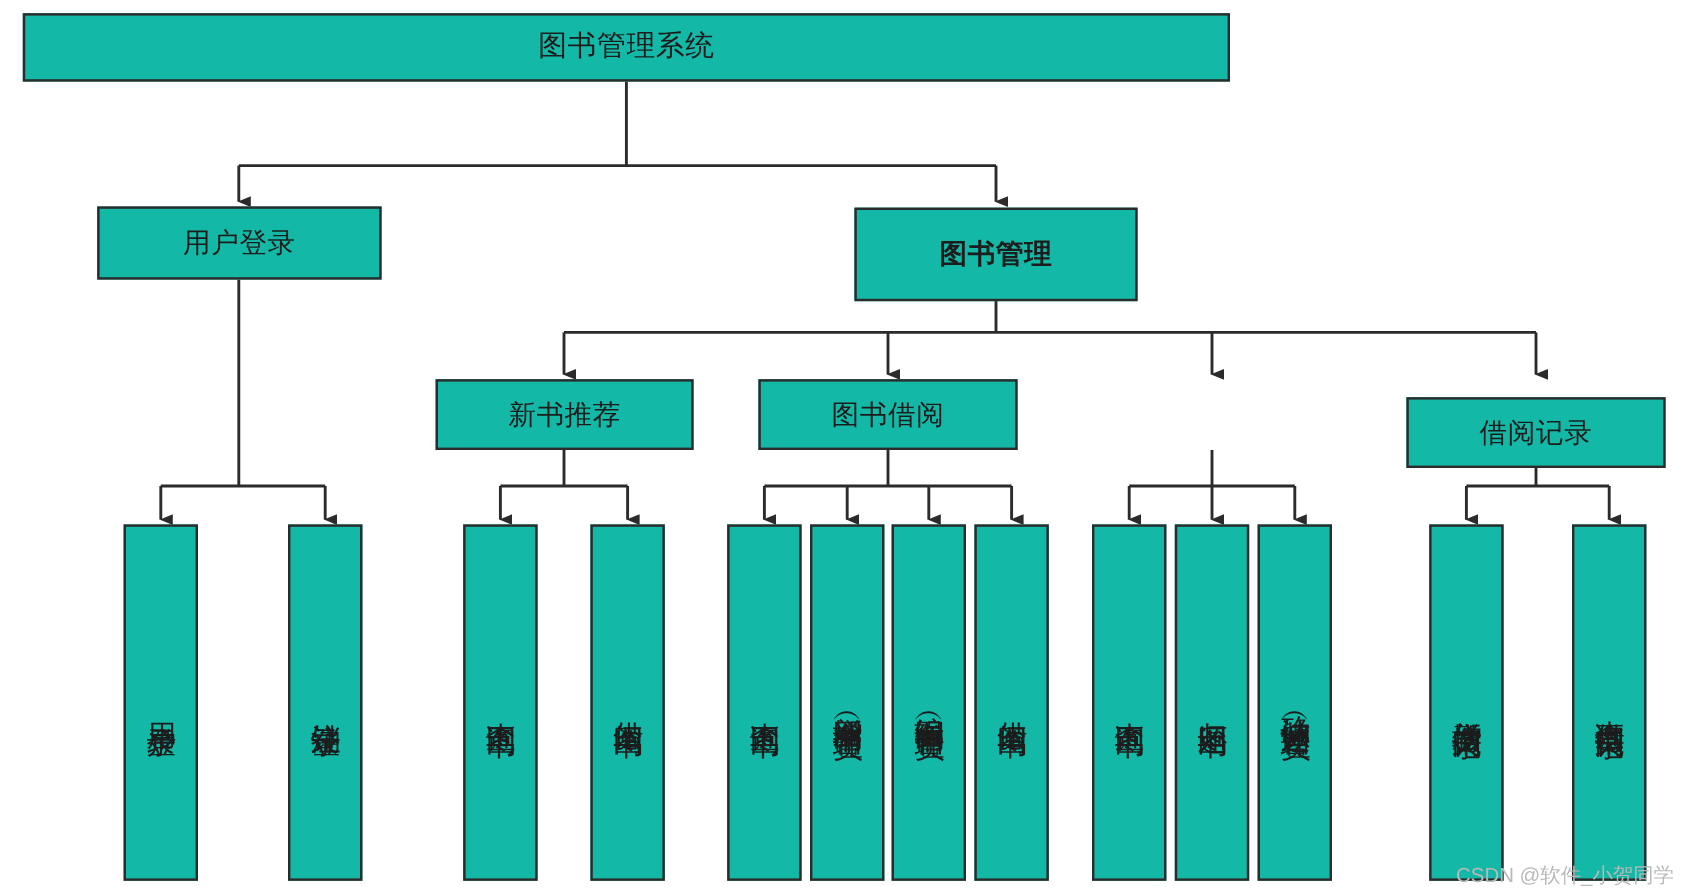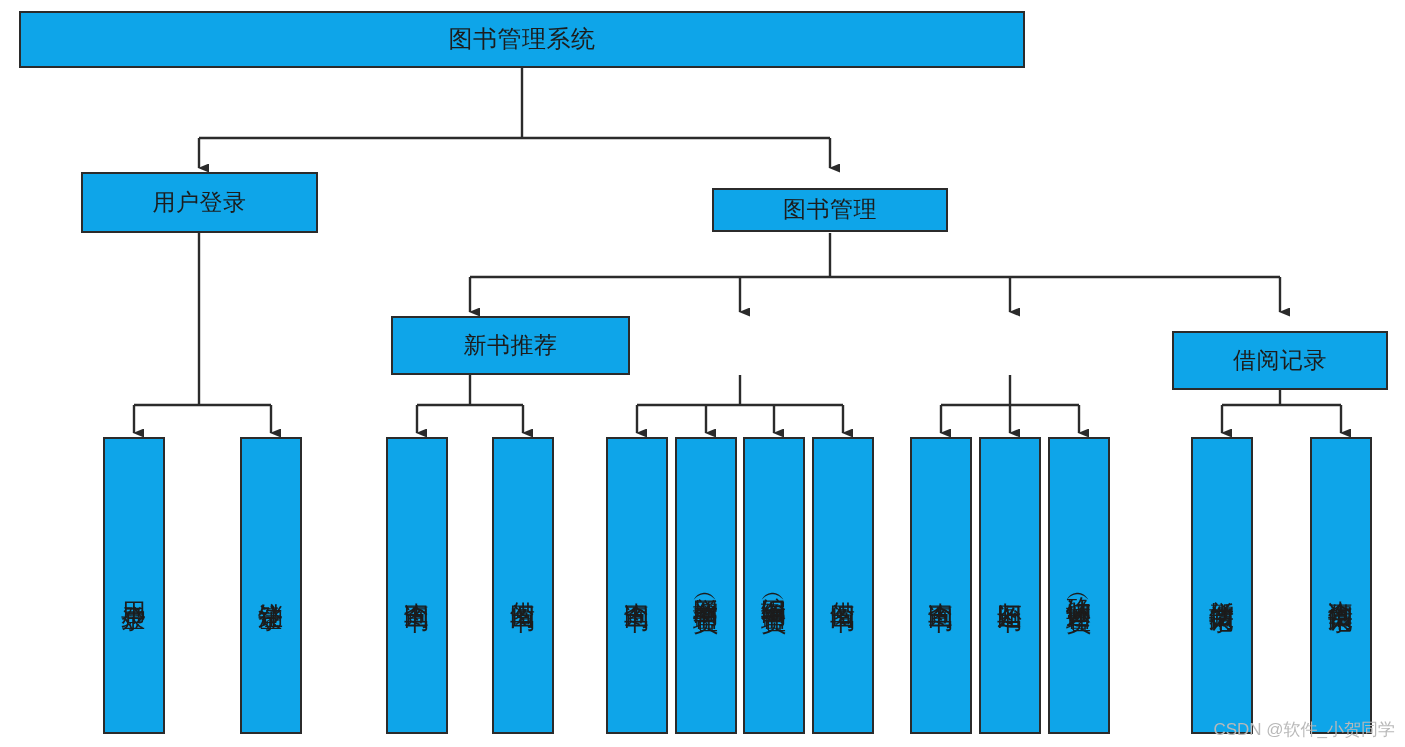--- a/index.html
+++ b/index.html
@@ -22,21 +22,21 @@
     position: absolute;
     left: 0;
     top: 0;
     width: 1405px;
     height: 747px;
     pointer-events: none;
   }
   .node {
     position: absolute;
     box-sizing: border-box;
-    background: #0ea5e9;
+    background: #14b8a6;
     border: 2px solid #2b2b2b;
     display: flex;
     align-items: center;
     justify-content: center;
     z-index: 2;
   }
   .node-label {
     color: #1c1c1c;
     letter-spacing: 0.5px;
     white-space: nowrap;
@@ -130,26 +130,29 @@
     </g>
   </svg>
 
   <div class="node horizontal root" style="left:19px; top:11px; width:1006px; height:57px;">
     <span class="node-label">图书管理系统</span>
   </div>
 
   <div class="node horizontal" style="left:81px; top:172px; width:237px; height:61px;">
     <span class="node-label">用户登录</span>
   </div>
-  <div class="node horizontal" style="left:712px; top:188px; width:236px; height:44px;">
+  <div class="node horizontal" style="left:712px; top:173px; width:236px; height:78px;font-weight:bold;">
     <span class="node-label">图书管理</span>
   </div>
 
-  <div class="node horizontal" style="left:363px; top:316px; width:239px; height:59px;margin-left:28px;">
+  <div class="node horizontal" style="left:363px; top:316px; width:215px; height:59px;">
     <span class="node-label">新书推荐</span>
+  </div>
+  <div class="node horizontal" style="left:632px; top:316px; width:216px; height:59px;">
+    <span class="node-label">图书借阅</span>
   </div>
   <div class="node horizontal" style="left:1172px; top:316px; width:216px; height:59px;margin-top:15px;">
     <span class="node-label">借阅记录</span>
   </div>
 
   <div class="node vertical" style="left:103px; top:437px; width:62px; height:297px;">
     <span class="node-label">用户登录</span>
   </div>
   <div class="node vertical" style="left:240px; top:437px; width:62px; height:297px;">
     <span class="node-label">注销登录</span>

